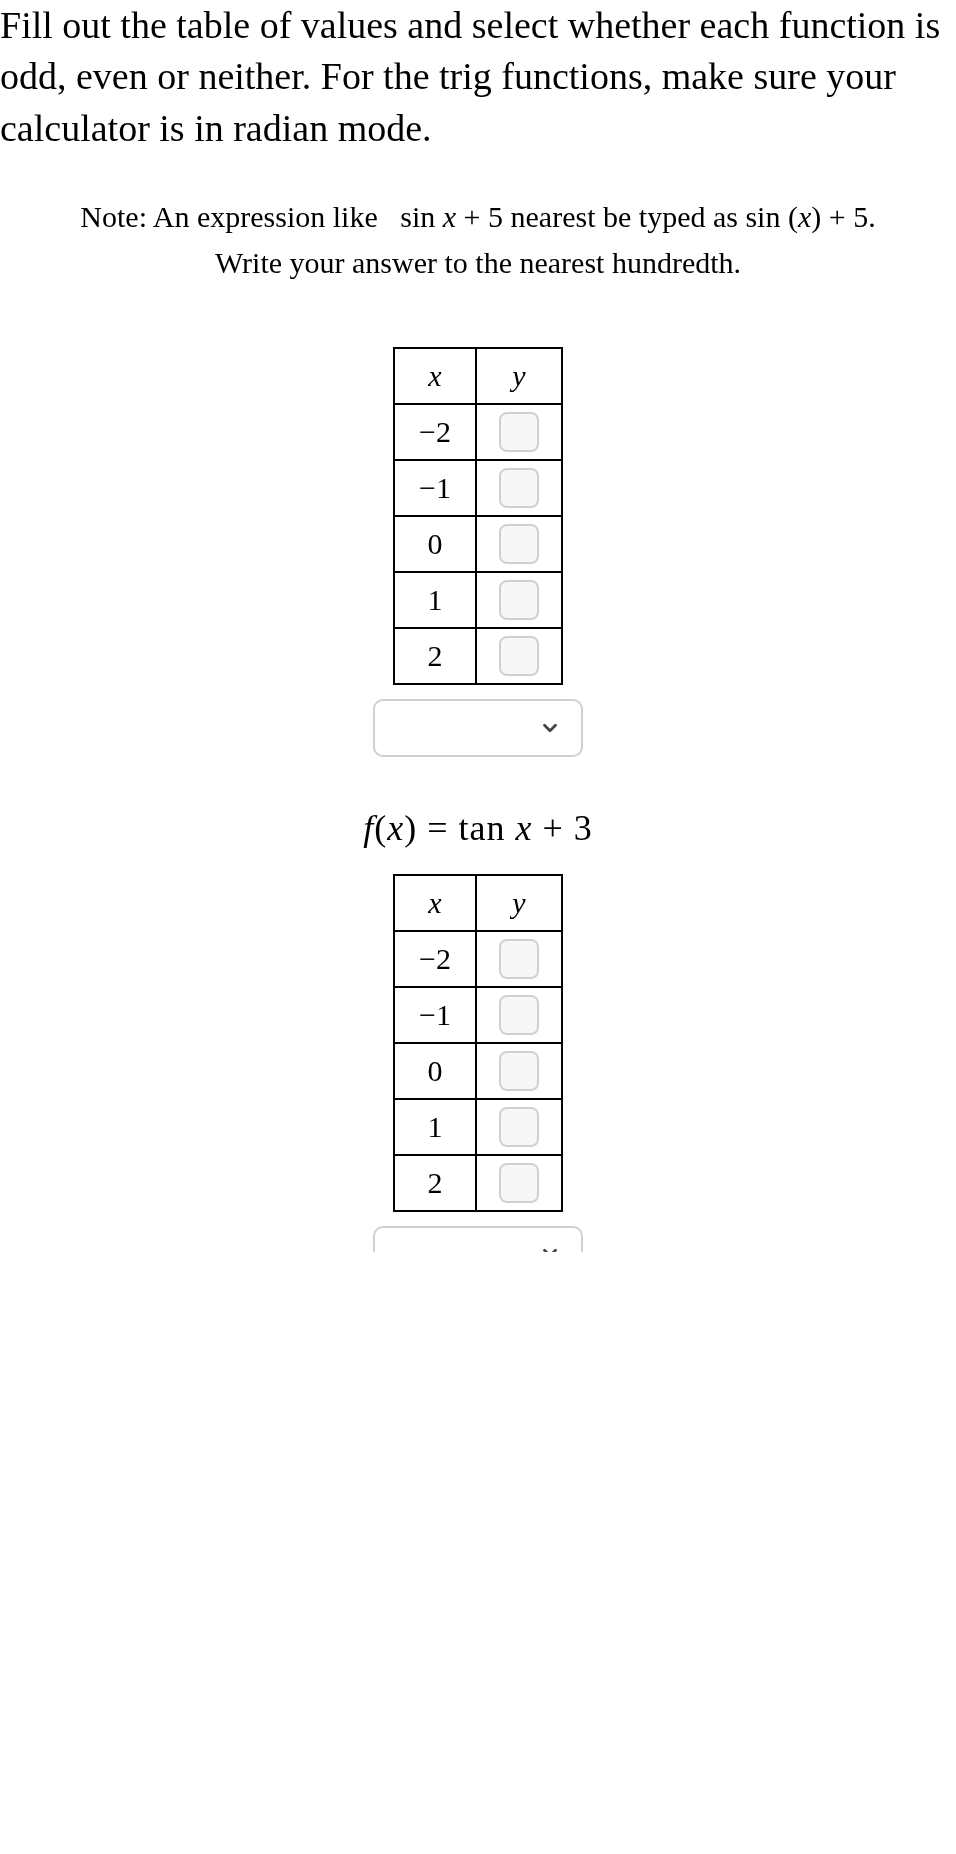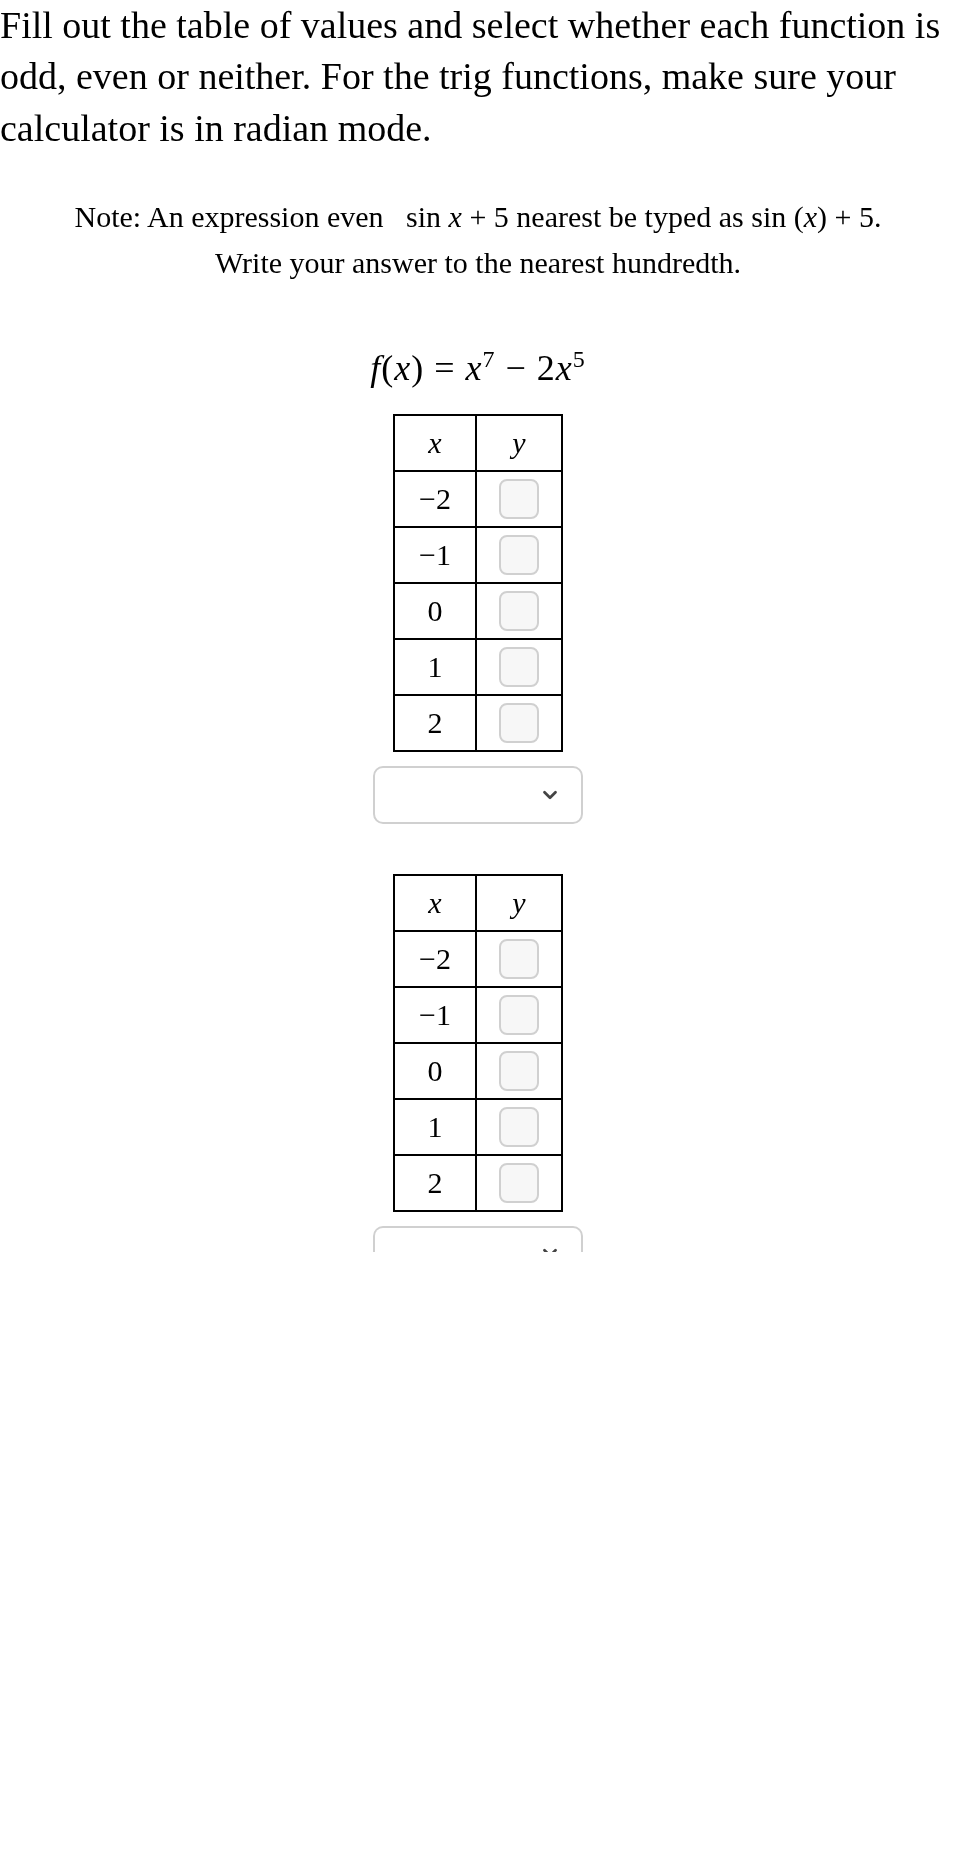--- a/index.html
+++ b/index.html
@@ -98,27 +98,24 @@
     padding-top: 14px;
     overflow: hidden;
   }
 </style>
 </head>
 <body>
 
 <div class="instructions">Fill out the table of values and select whether each function is odd, even or neither. For the trig functions, make sure your calculator is in radian mode.</div>
 
 <div class="note">
-  <span>Note: An expression even </span><span style="font-family:'Times New Roman',serif;margin-left:15px;">sin <span style="font-style:italic">x</span> + 5</span><span> nearest be typed as </span><span style="font-family:'Times New Roman',serif;text-align:center;">sin (<span style="font-style:italic">x</span>) + 5</span><span>. Write your answer to the nearest hundredth.</span>
+  <span>Note: An expression like </span><span style="font-family:'Times New Roman',serif;margin-left:15px;">sin <span style="font-style:italic">x</span> + 5</span><span> nearest be typed as </span><span style="font-family:'Times New Roman',serif;text-align:center;">sin (<span style="font-style:italic">x</span>) + 5</span><span>. Write your answer to the nearest hundredth.</span>
 </div>
 
 <div class="problem">
-  <div class="equation">
-    f<span class="reg">(</span>x<span class="reg">)</span> <span class="reg">=</span> x<sup>7</sup> <span class="reg">−</span> <span class="reg">2</span>x<sup>5</sup>
-  </div>
   <table class="values">
     <tbody>
         <tr>
       <th>x</th>
       <th>y</th>
     </tr>
     <tr>
       <td class="x-col">−2</td>
       <td class="input-cell"><span class="input-box"></span></td>
     </tr>
@@ -143,20 +140,23 @@
   <div class="select-box">
     <span class="chevron">
       <svg viewBox="0 0 24 24" width="22" height="22">
           <path d="M6 9l6 6 6-6" fill="none" stroke="#444" stroke-width="3" stroke-linecap="round" stroke-linejoin="round"></path>
         </svg>
     </span>
   </div>
 </div>
 
 <div class="problem" style="margin-bottom:0;">
+  <div class="equation">
+    f<span class="reg">(</span>x<span class="reg">)</span> <span class="reg">=</span> <span class="reg">tan</span> x <span class="reg">+ 3</span>
+  </div>
   <table class="values">
     <tbody>
         <tr>
       <th>x</th>
       <th>y</th>
     </tr>
     <tr>
       <td class="x-col">−2</td>
       <td class="input-cell"><span class="input-box"></span></td>
     </tr>

